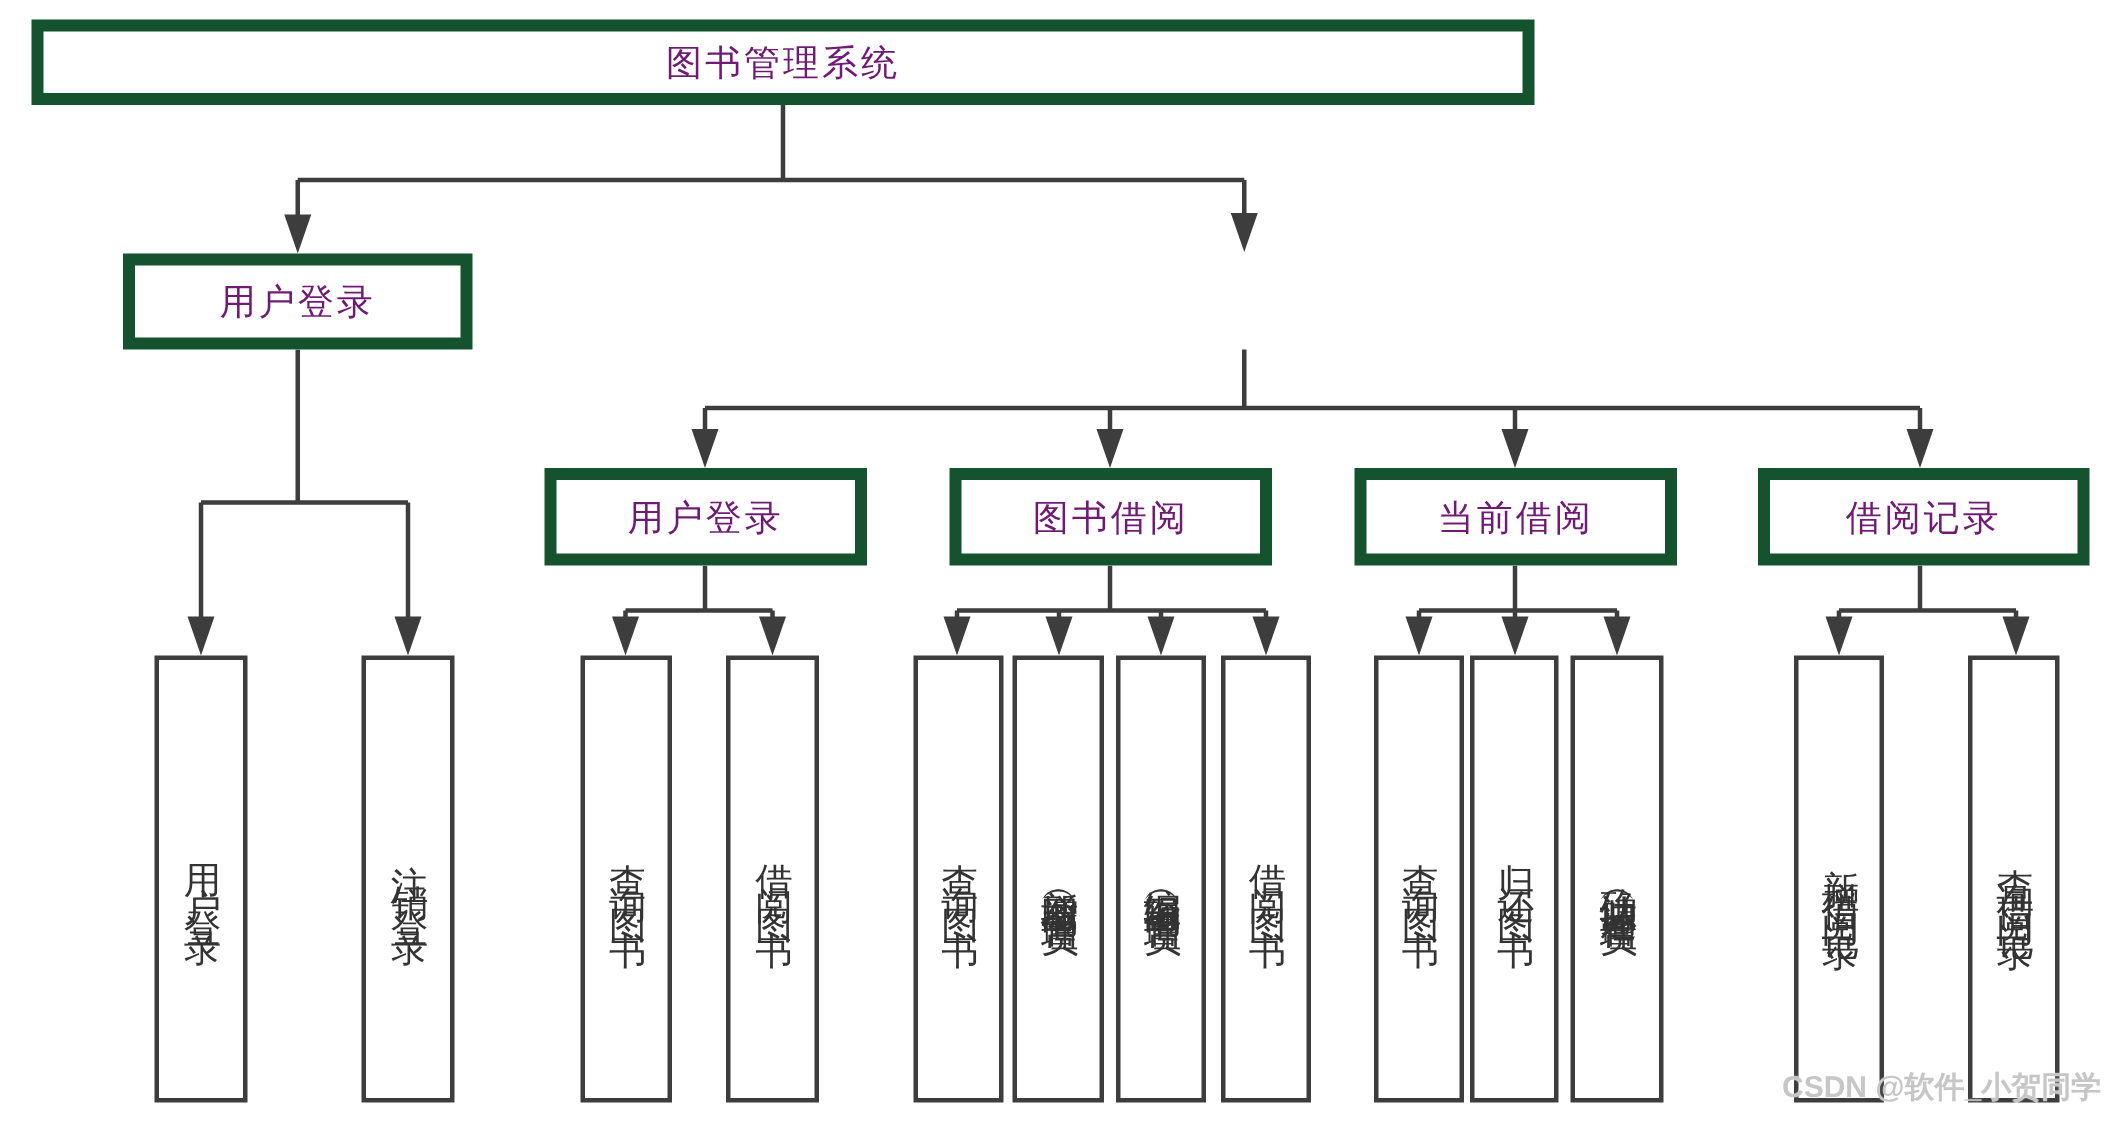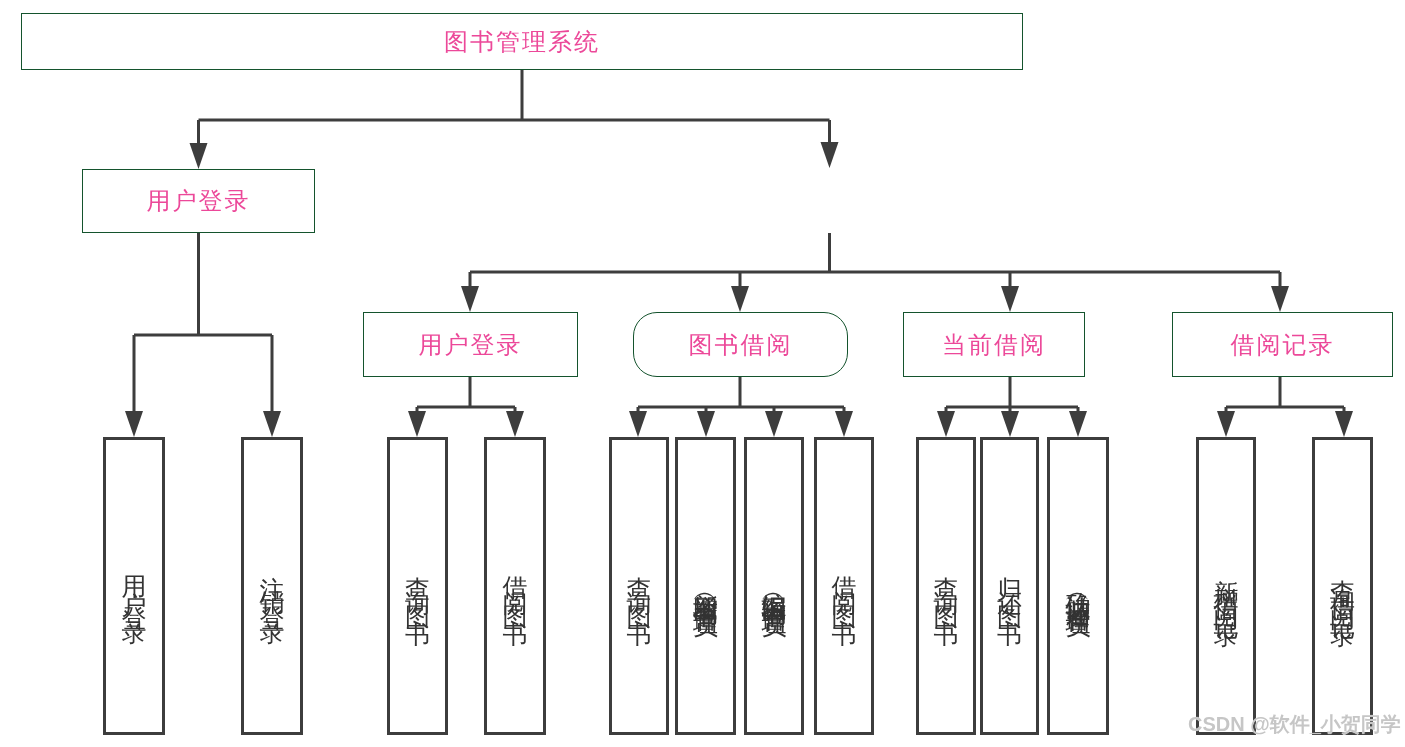--- a/index.html
+++ b/index.html
@@ -13,27 +13,27 @@
   }
   #connectors {
     position: absolute;
     left: 0; top: 0;
     width: 1405px; height: 747px;
     z-index: 0;
   }
   .hnode {
     position: absolute;
     box-sizing: border-box;
-    border: 1px solid #14532d;
+    border: 8px solid #14532d;
     background: #ffffff;
     display: flex;
     align-items: center;
     justify-content: center;
     font-size: 24px;
-    color: #ec4899;
+    color: #701a75;
     letter-spacing: 2px;
     z-index: 1;
   }
   .leaf {
     position: absolute;
     top: 437px;
     height: 298px;
     box-sizing: border-box;
     border: 3px solid #3d3d3d;
     background: #ffffff;
@@ -109,22 +109,22 @@
       <polygon points="1226,437 1217,411 1235,411"></polygon>
       <polygon points="1344,437 1335,411 1353,411"></polygon>
     </g>
   </svg>
 
   <div class="hnode" style="left:21px; top:13px; width:1002px; height:57px;">图书管理系统</div>
 
   <div class="hnode" style="left:82px; top:169px; width:233px; height:64px;">用户登录</div>
 
   <div class="hnode" style="left:363px; top:312px; width:215px; height:65px;">用户登录</div>
-  <div class="hnode" style="left:633px; top:312px; width:215px; height:65px;border-radius:24px;">图书借阅</div>
-  <div class="hnode" style="left:903px; top:312px; width:182px; height:65px;">当前借阅</div>
+  <div class="hnode" style="left:633px; top:312px; width:215px; height:65px;">图书借阅</div>
+  <div class="hnode" style="left:903px; top:312px; width:215px; height:65px;">当前借阅</div>
   <div class="hnode" style="left:1172px; top:312px; width:221px; height:65px;">借阅记录</div>
 
   <div class="leaf ls4" style="left:103px; width:62px;">
     <span>用户登录</span>
   </div>
   <div class="leaf ls4" style="left:241px; width:62px;">
     <span>注销登录</span>
   </div>
 
   <div class="leaf ls4" style="left:387px; width:61px;">

